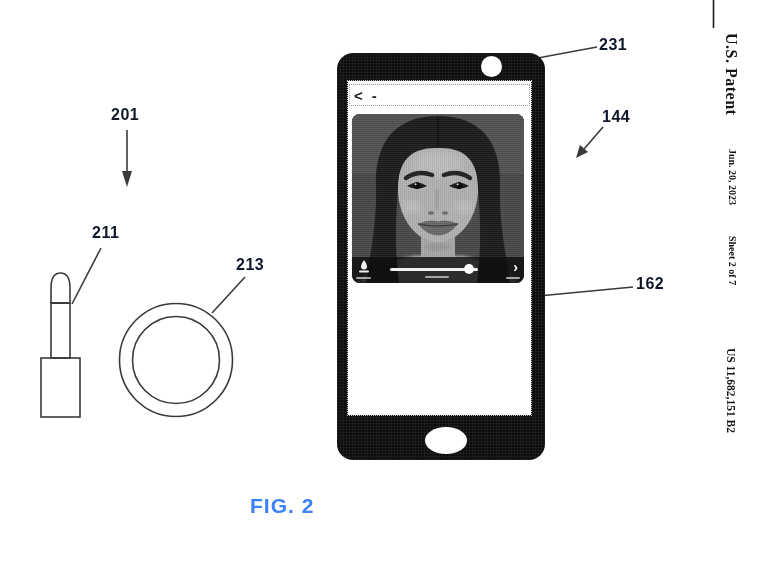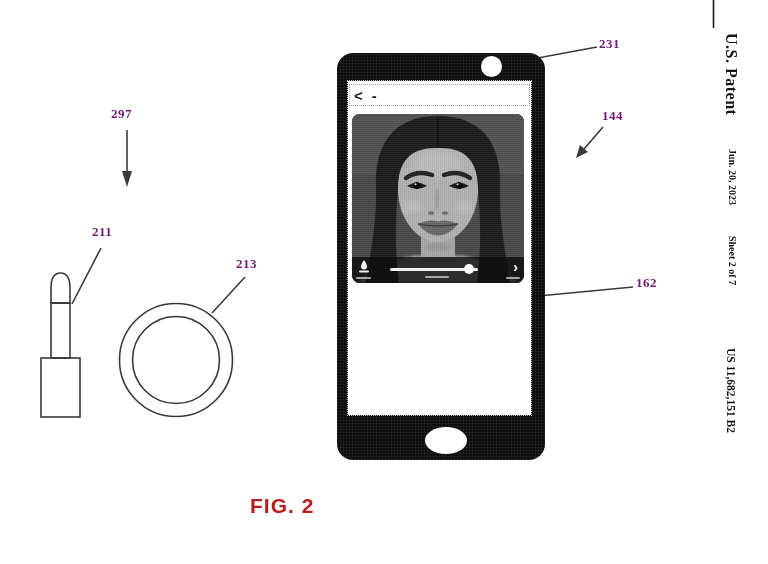--- a/index.html
+++ b/index.html
@@ -4,28 +4,28 @@
 <style>
   html,body{margin:0;padding:0;}
   body{
     width:768px;height:564px;position:relative;background:#ffffff;
     font-family:"Liberation Sans", sans-serif;overflow:hidden;
   }
   .overlay-svg{position:absolute;left:0;top:0;width:768px;height:564px;}
 
   
   .ref-label{
-    position:absolute;font-size:13px;font-weight:600;color:#701a75;
-    letter-spacing:.5px;font-family:Liberation Serif, serif;
+    position:absolute;font-size:16px;font-weight:600;color:#0f172a;
+    letter-spacing:.5px;font-family:Liberation Sans, sans-serif;
   }
 
   
   .fig-label{
     position:absolute;left:250px;top:494px;font-size:21px;font-weight:600;
-    color:#b91c1c;letter-spacing:1px;
+    color:#3b82f6;letter-spacing:1px;
   }
 
   
   .phone{
     position:absolute;left:337px;top:53px;width:208px;height:407px;
     background:#0d0d0d;border-radius:16px;
   }
   .phone-texture{
     position:absolute;inset:0;border-radius:16px;pointer-events:none;
     background-image:repeating-linear-gradient(0deg, rgba(255,255,255,0.05) 0 1px, transparent 1px 3px),
@@ -110,21 +110,21 @@
     <circle cx="176" cy="360" r="56.5"></circle>
     <circle cx="176" cy="360" r="43.5"></circle>
 
     <line x1="713.5" y1="0" x2="713.5" y2="28" stroke="#1a1a1a"></line>
   </g>
 
   <polygon fill="#3a3a3a" points="127,187 122,171 132,171"></polygon>
   <polygon fill="#3a3a3a" points="576,158 580,145 588,152"></polygon>
 </svg>
 
-<div class="ref-label" style="left:111px;top:106px;">297</div>
+<div class="ref-label" style="left:111px;top:106px;">201</div>
 <div class="ref-label" style="left:92px;top:224px;text-align:center;">211</div>
 <div class="ref-label" style="left:236px;top:256px;text-align:center;">213</div>
 <div class="ref-label" style="left:599px;top:36px;">231</div>
 <div class="ref-label" style="left:602px;top:108px;">144</div>
 <div class="ref-label" style="left:636px;top:275px;">162</div>
 
 <div class="phone">
   <div class="phone-texture"></div>
   <div class="camera"></div>
 

